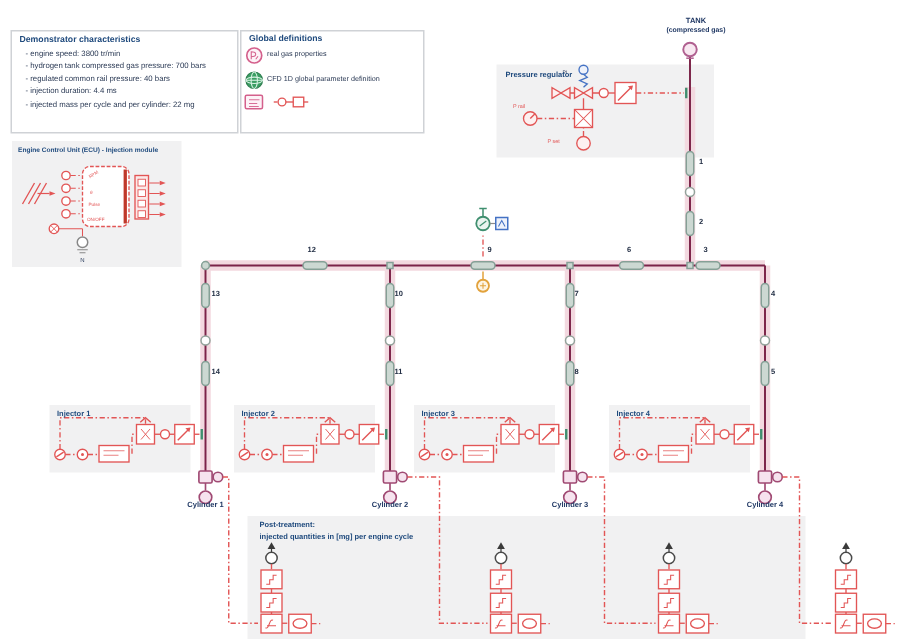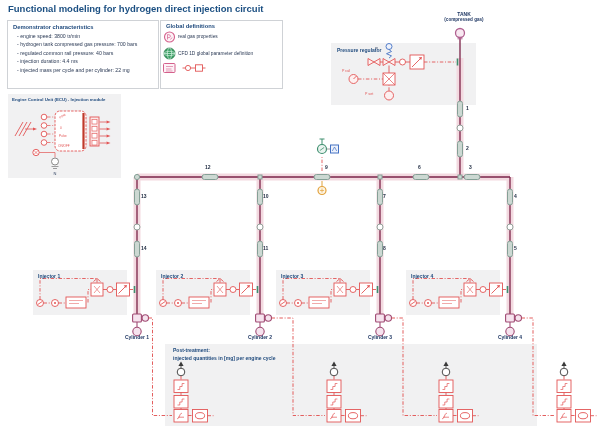--- a/index.html
+++ b/index.html
@@ -260,21 +260,20 @@
     <use href="#measChain" transform="translate(383,0)"></use>
 
     <g fill="none" stroke="#e25555" stroke-width="0.95">
       <path class="dd" d="M148.5,318 H152.5 V415.5 H172"></path>
       <path class="dd" d="M271.5,318 H293 V415.5 H325"></path>
       <path class="dd" d="M391.5,318 H403 V415.5 H437"></path>
       <path class="dd" d="M521.5,318 H533 V415.5 H555"></path>
     </g>
   </svg>
 
-  <div class="lbl ttl" style="left:8px;top:3px">Functional modeling for hydrogen direct injection circuit</div>
 
   <div class="lbl bt" style="left:166px;top:23px">Global definitions</div>
   <div class="gitem" style="left:178px;top:34px">real gas properties</div>
   <div class="gitem" style="left:178px;top:50.5px">CFD 1D global parameter definition</div>
 
   <div class="lbl" style="left:12px;top:97px;font-size:4.4px">Engine Control Unit (ECU) - Injection module</div>
 
   <div class="tankl">
     <div class="l1">TANK</div>
     <div class="l2">(compressed gas)</div>

